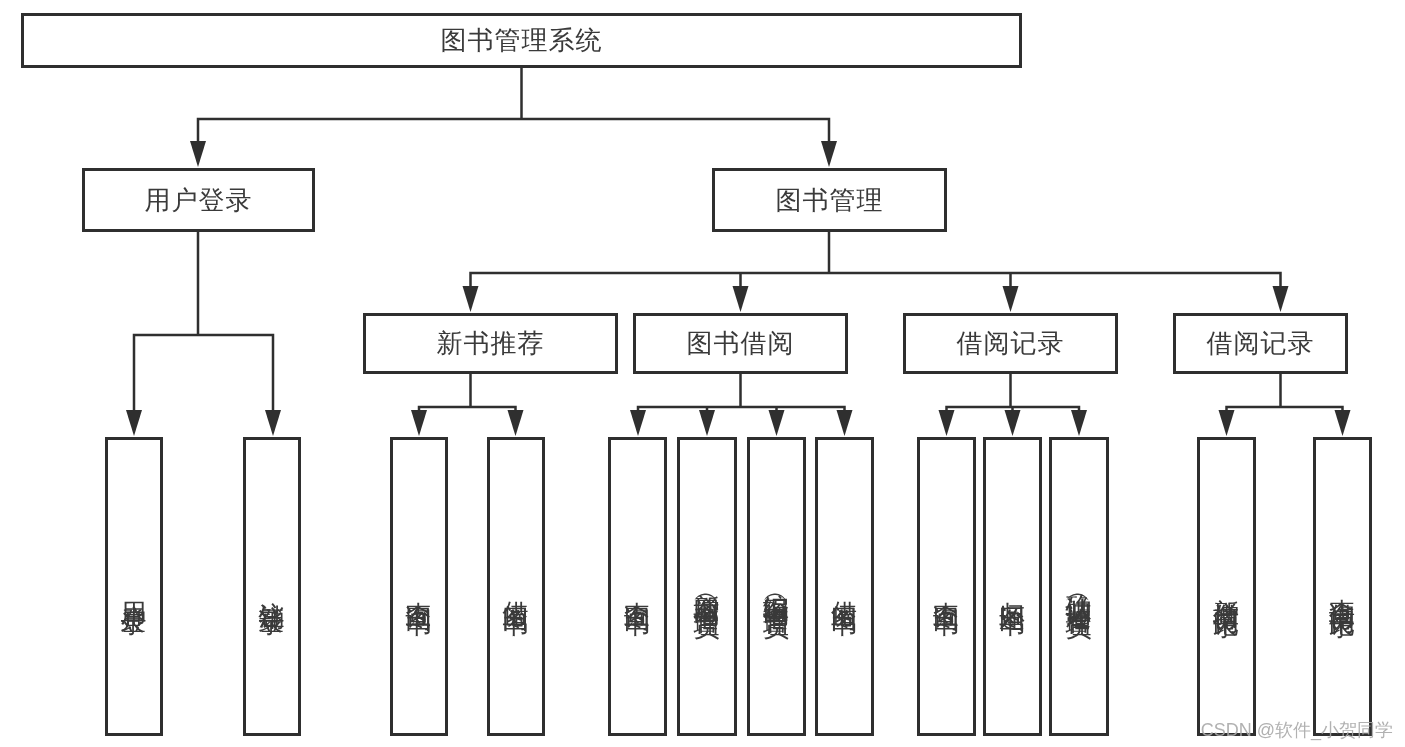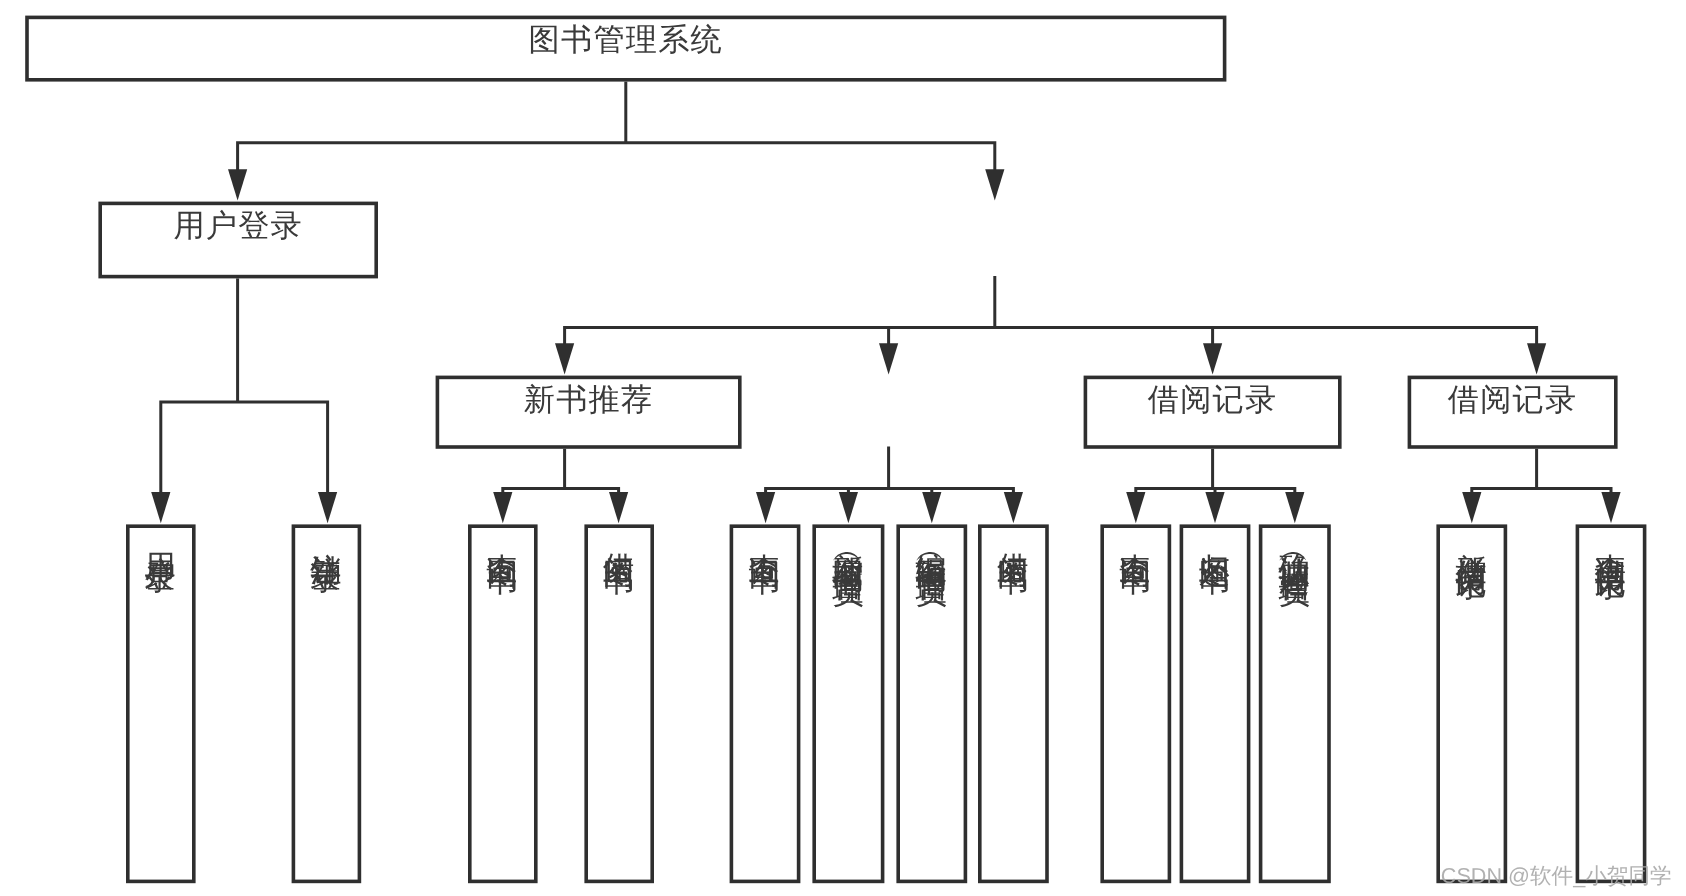--- a/index.html
+++ b/index.html
@@ -24,20 +24,21 @@
     left: 0; top: 0;
     width: 1405px; height: 747px;
   }
   .connectors path { stroke: var(--line); stroke-width: 2.5; fill: none; }
   .connectors polygon { fill: var(--line); stroke: none; }
   .node {
     position: absolute;
     background: #ffffff;
     border: 3px solid var(--box-border);
     display: flex;
+    align-items: center;
     justify-content: center;
     color: var(--text);
   }
   .node.h .lbl {
     font-size: 26px;
     letter-spacing: 1px;
     color: var(--text);
     white-space: nowrap;
   }
   .node.v { top: 437px; height: 299px; }
@@ -106,23 +107,29 @@
     </g>
   </svg>
 
   <div class="node h" style="left:21px; top:13px; width:1001px; height:55px">
     <span class="lbl">图书管理系统</span>
   </div>
 
   <div class="node h" style="left:82px; top:168px; width:233px; height:64px">
     <span class="lbl">用户登录</span>
   </div>
+  <div class="node h" style="left:712px; top:168px; width:235px; height:64px">
+    <span class="lbl">图书管理</span>
+  </div>
 
   <div class="node h" style="left:363px; top:313px; width:255px; height:61px">
     <span class="lbl">新书推荐</span>
+  </div>
+  <div class="node h" style="left:633px; top:313px; width:215px; height:61px">
+    <span class="lbl">图书借阅</span>
   </div>
   <div class="node h" style="left:903px; top:313px; width:215px; height:61px">
     <span class="lbl">借阅记录</span>
   </div>
   <div class="node h" style="left:1173px; top:313px; width:175px; height:61px">
     <span class="lbl">借阅记录</span>
   </div>
 
   <div class="node v" style="left:105px; width:58px">
     <span class="vlbl">用户登录</span>

